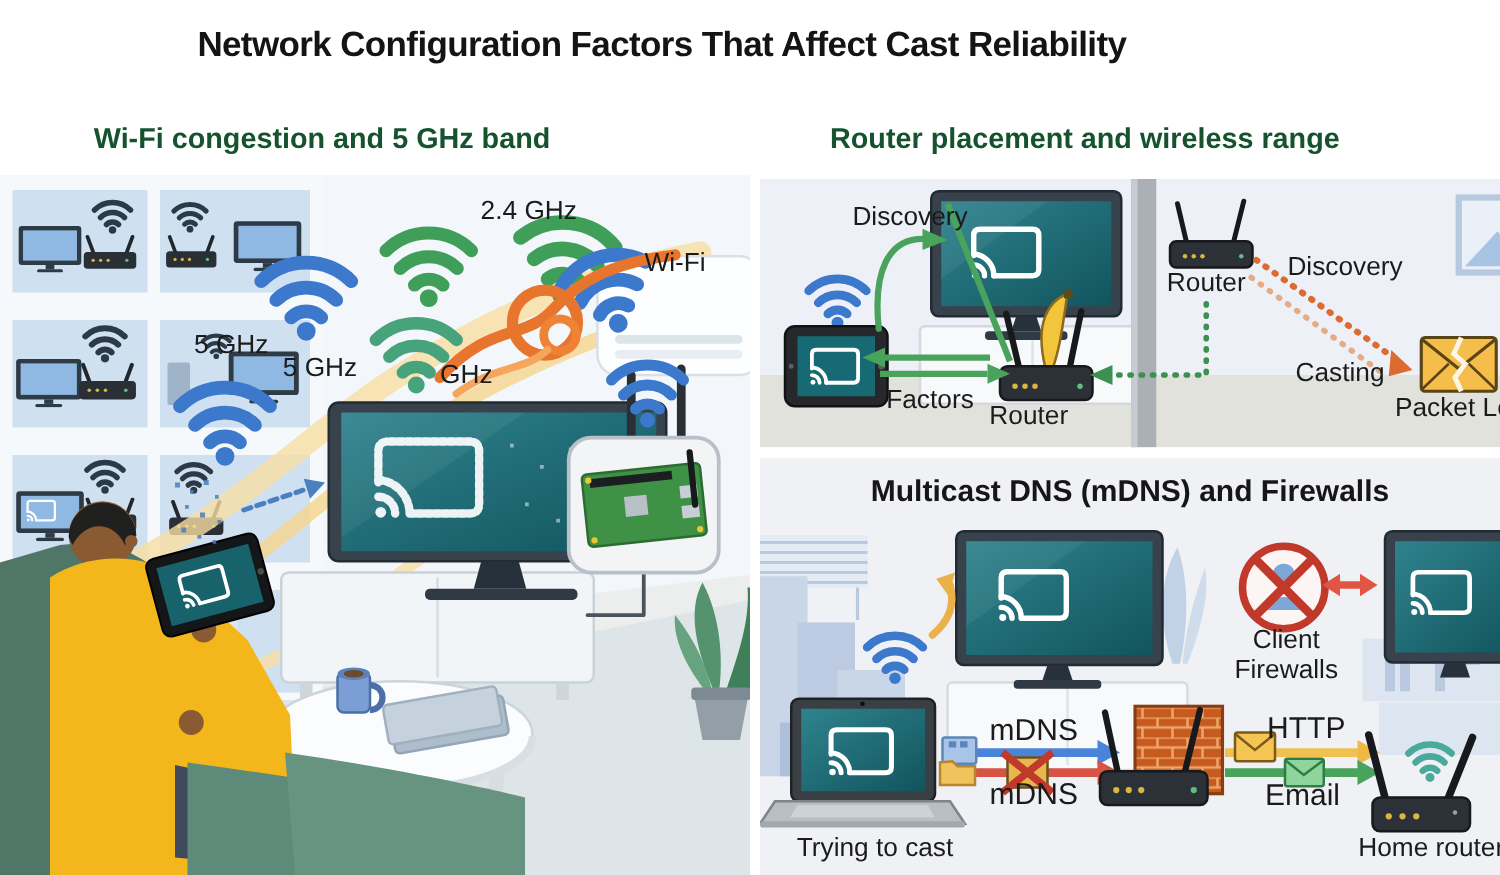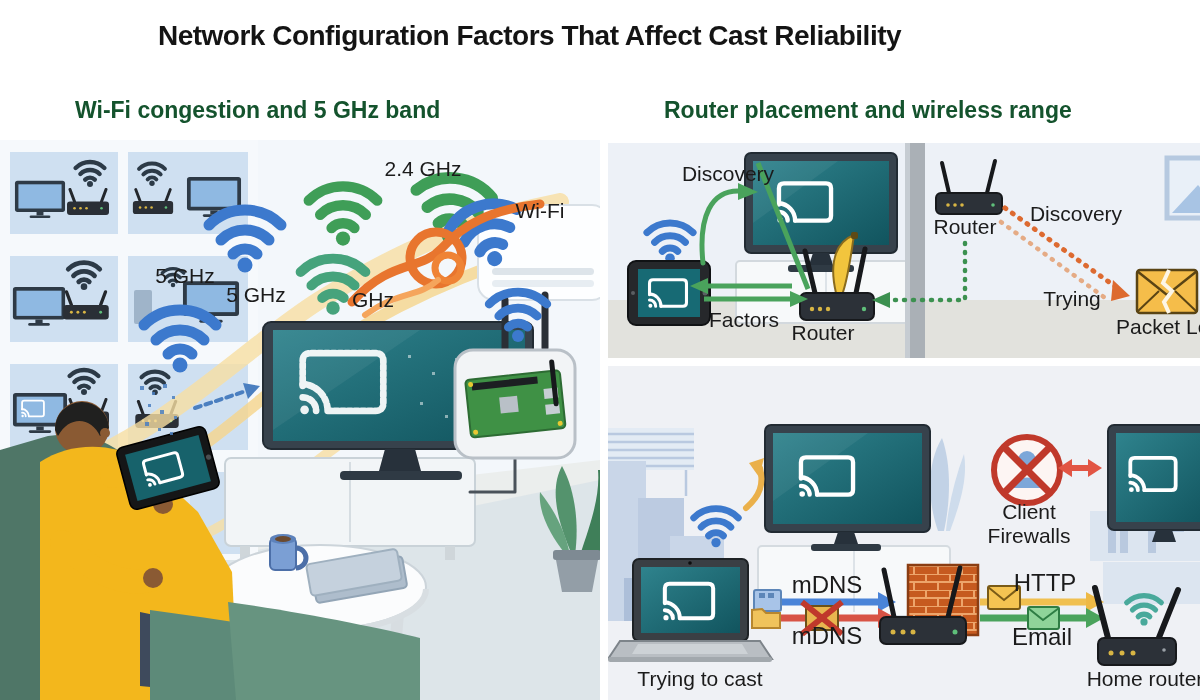--- a/index.html
+++ b/index.html
@@ -334,21 +334,21 @@
         <path d="M529,169 L551,148 M589,169 L567,148" fill="none" stroke="#5a4414" stroke-width="2"></path>
         <path d="M561,127 L555,140 L564,148 L556,159 L561,170" fill="none" stroke="#fdf6e6" stroke-width="4"></path>
       </g>
     </svg>
 
     <div class="lbl" style="left:120px;top:31px;">Discovery</div>
     <div class="lbl" style="left:215px;top:190px;">Router</div>
     <div class="lbl" style="left:136px;top:177px;">Factors</div>
     <div class="lbl" style="left:357px;top:84px;">Router</div>
     <div class="lbl" style="left:468px;top:71px;">Discovery</div>
-    <div class="lbl" style="left:464px;top:156px;">Trying</div>
+    <div class="lbl" style="left:464px;top:156px;">Casting</div>
     <div class="lbl clip" style="left:508px;top:184px;">Packet Loss</div>
   </div>
 
   <div class="panel" id="panel-br">
     <svg width="592" height="334" viewBox="0 0 592 334">
       <rect width="592" height="334" fill="#eff1f5"></rect>
 
       <g>
         <rect x="0" y="62" width="86" height="42" fill="#e3ebf4"></rect>
         <path d="M0,68 H86 M0,76 H86 M0,84 H86 M0,92 H86 M0,100 H86" stroke="#b9c9e0" stroke-width="2.5" fill="none"></path>
@@ -467,20 +467,21 @@
         <path class="ln" stroke="#17191c" stroke-width="6" d="M500,272 L487,222 M550,274 L570,224"></path>
         <rect x="490" y="272" width="78" height="27" rx="6" fill="#2c3138" stroke="#17191c" stroke-width="2"></rect>
         <circle cx="503" cy="287" r="2.5" fill="#d8b544"></circle>
           <circle cx="514" cy="287" r="2.5" fill="#d8b544"></circle>
         <circle cx="525" cy="287" r="2.5" fill="#d8b544"></circle>
           <circle cx="556" cy="284" r="1.8" fill="#9aa0a6"></circle>
         <use href="#sym-wifi" x="512" y="222" width="48" height="39" color="#49a99b"></use>
       </g>
     </svg>
 
+    <div class="heading">Multicast DNS (mDNS) and Firewalls</div>
     <div class="lbl wrap" style="left:421px;top:158px;width:96px;margin-left:-48px;transform:translate(0,-50%);">Client Firewalls</div>
     <div class="lbl small" style="left:219px;top:219px;">mDNS</div>
     <div class="lbl small" style="left:219px;top:270px;">mDNS</div>
     <div class="lbl small" style="left:437px;top:217px;">HTTP</div>
     <div class="lbl small" style="left:434px;top:271px;">Email</div>
     <div class="lbl" style="left:92px;top:313px;">Trying to cast</div>
     <div class="lbl" style="left:537px;top:313px;">Home router</div>
   </div>
 
 </div>

